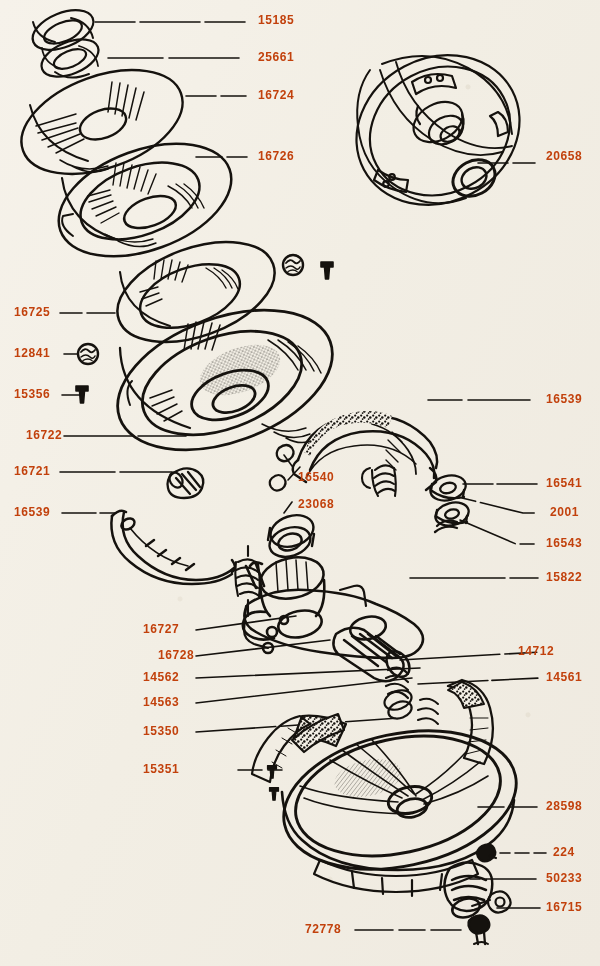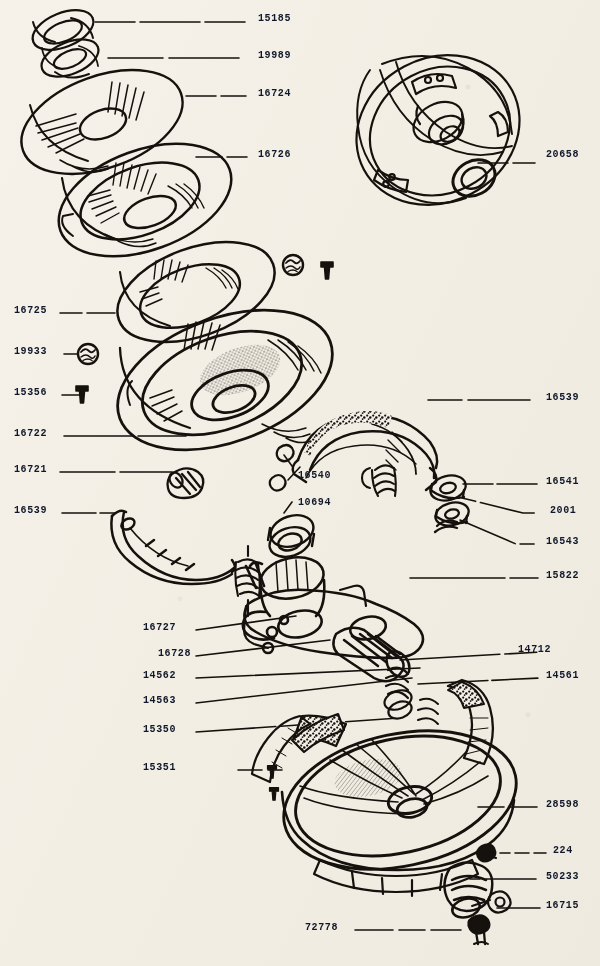--- a/index.html
+++ b/index.html
@@ -17,25 +17,25 @@
       radial-gradient(circle at 12% 18%, rgba(210,200,180,.30) 0 2px, transparent 3px),
       radial-gradient(circle at 78% 9%,  rgba(205,196,176,.26) 0 2px, transparent 3px),
       radial-gradient(circle at 30% 62%, rgba(208,198,178,.22) 0 2px, transparent 3px),
       radial-gradient(circle at 88% 74%, rgba(206,196,176,.24) 0 2px, transparent 3px),
       radial-gradient(circle at 55% 91%, rgba(210,200,180,.20) 0 2px, transparent 3px),
       linear-gradient(115deg,#f6f2ea 0%,#f2eee4 45%,#efeae0 100%);
     pointer-events:none;
   }
   .lbl{
     position:absolute;
-    font-family:Liberation Mono, monospace;
+    font-family:Liberation Sans, sans-serif;
     font-weight:bold;
-    font-size:10px;
+    font-size:12px;
     letter-spacing:.6px;
-    color:#0f172a;
+    color:#c2410c;
     white-space:nowrap;
     line-height:1;
   }
   .art{position:absolute;left:0;top:0;}
   svg{display:block;}
   
 </style>
 </head>
 <body>
 
@@ -375,45 +375,45 @@
         <ellipse cx="474" cy="178" rx="22" ry="17" transform="rotate(-28 474 178)" stroke-width="3"></ellipse>
         <ellipse cx="474" cy="178" rx="13" ry="10" transform="rotate(-28 474 178)" stroke-width="2.4"></ellipse>
 
         <path d="M498,112 q10,6 10,20 l-10,4 q0,-14 -8,-20 z"></path>
       </g>
 
     </g>
   </svg>
 
   <div class="lbl" style="left:258px;top:14px">15185</div>
-  <div class="lbl" style="left:258px;top:51px">19989</div>
+  <div class="lbl" style="left:258px;top:51px">25661</div>
   <div class="lbl" style="left:258px;top:89px">16724</div>
   <div class="lbl" style="left:258px;top:150px">16726</div>
   <div class="lbl" style="left:546px;top:150px">20658</div>
   <div class="lbl" style="left:546px;top:393px">16539</div>
   <div class="lbl" style="left:546px;top:477px">16541</div>
   <div class="lbl" style="left:550px;top:506px">2001</div>
   <div class="lbl" style="left:546px;top:537px">16543</div>
   <div class="lbl" style="left:546px;top:571px">15822</div>
   <div class="lbl" style="left:518px;top:645px">14712</div>
   <div class="lbl" style="left:546px;top:671px">14561</div>
   <div class="lbl" style="left:546px;top:800px">28598</div>
   <div class="lbl" style="left:553px;top:846px">224</div>
   <div class="lbl" style="left:546px;top:872px">50233</div>
   <div class="lbl" style="left:546px;top:901px">16715</div>
 
   <div class="lbl" style="left:14px;top:306px">16725</div>
-  <div class="lbl" style="left:14px;top:347px">19933</div>
+  <div class="lbl" style="left:14px;top:347px">12841</div>
   <div class="lbl" style="left:14px;top:388px">15356</div>
-  <div class="lbl" style="left:14px;top:429px">16722</div>
+  <div class="lbl" style="left:26px;top:429px">16722</div>
   <div class="lbl" style="left:14px;top:465px">16721</div>
   <div class="lbl" style="left:14px;top:506px">16539</div>
   <div class="lbl" style="left:143px;top:623px">16727</div>
   <div class="lbl" style="left:158px;top:649px">16728</div>
   <div class="lbl" style="left:143px;top:671px">14562</div>
   <div class="lbl" style="left:143px;top:696px">14563</div>
   <div class="lbl" style="left:143px;top:725px">15350</div>
   <div class="lbl" style="left:143px;top:763px">15351</div>
   <div class="lbl" style="left:305px;top:923px">72778</div>
 
   <div class="lbl" style="left:298px;top:471px">16540</div>
-  <div class="lbl" style="left:298px;top:498px">10694</div>
+  <div class="lbl" style="left:298px;top:498px">23068</div>
 </div>
 
 </body></html>

